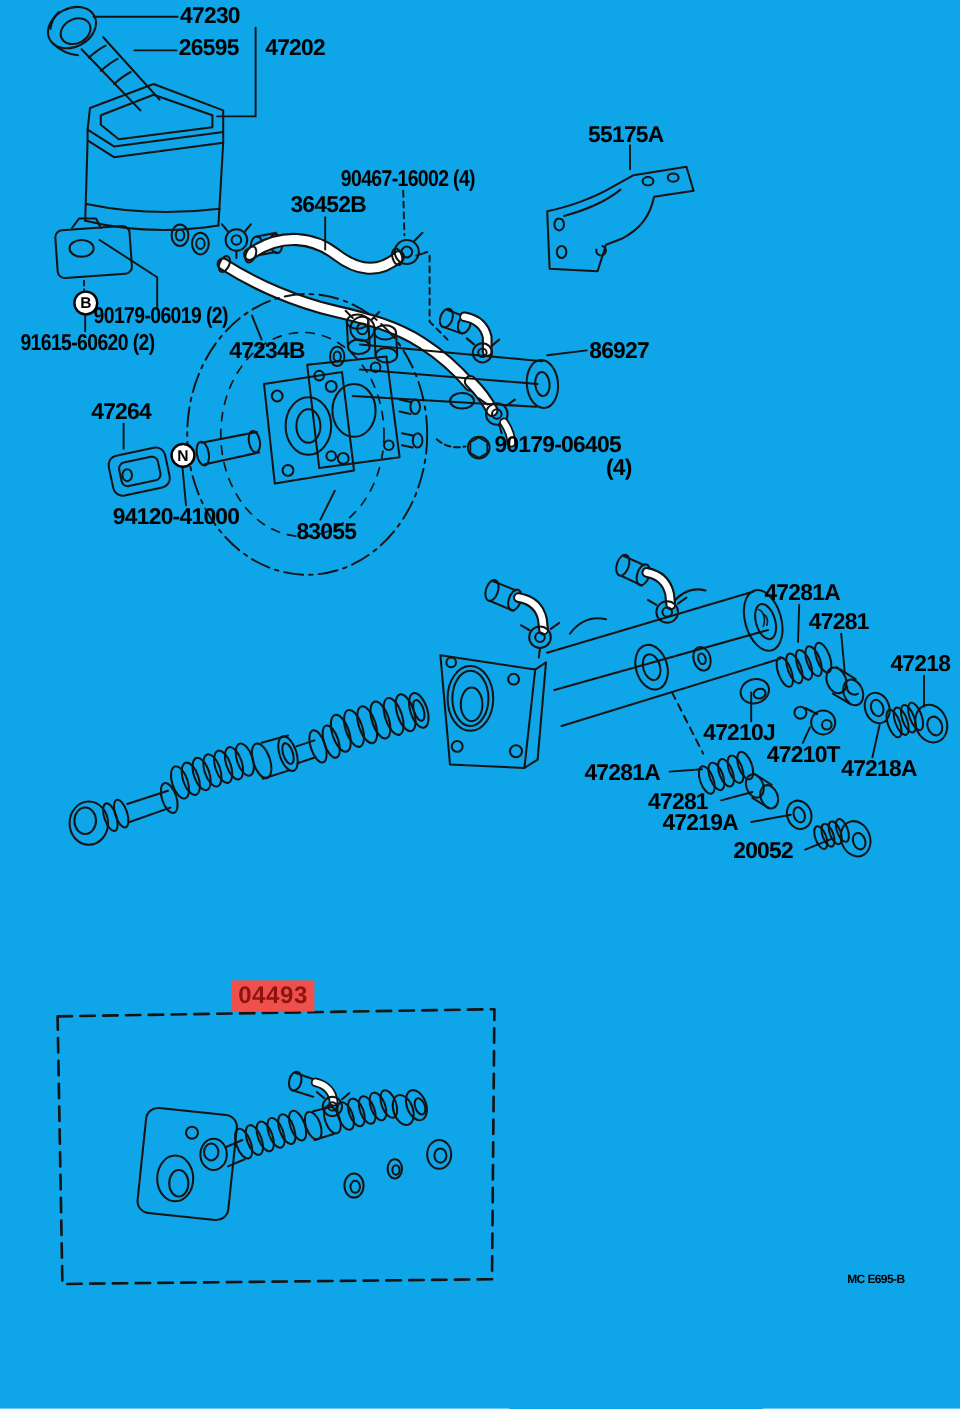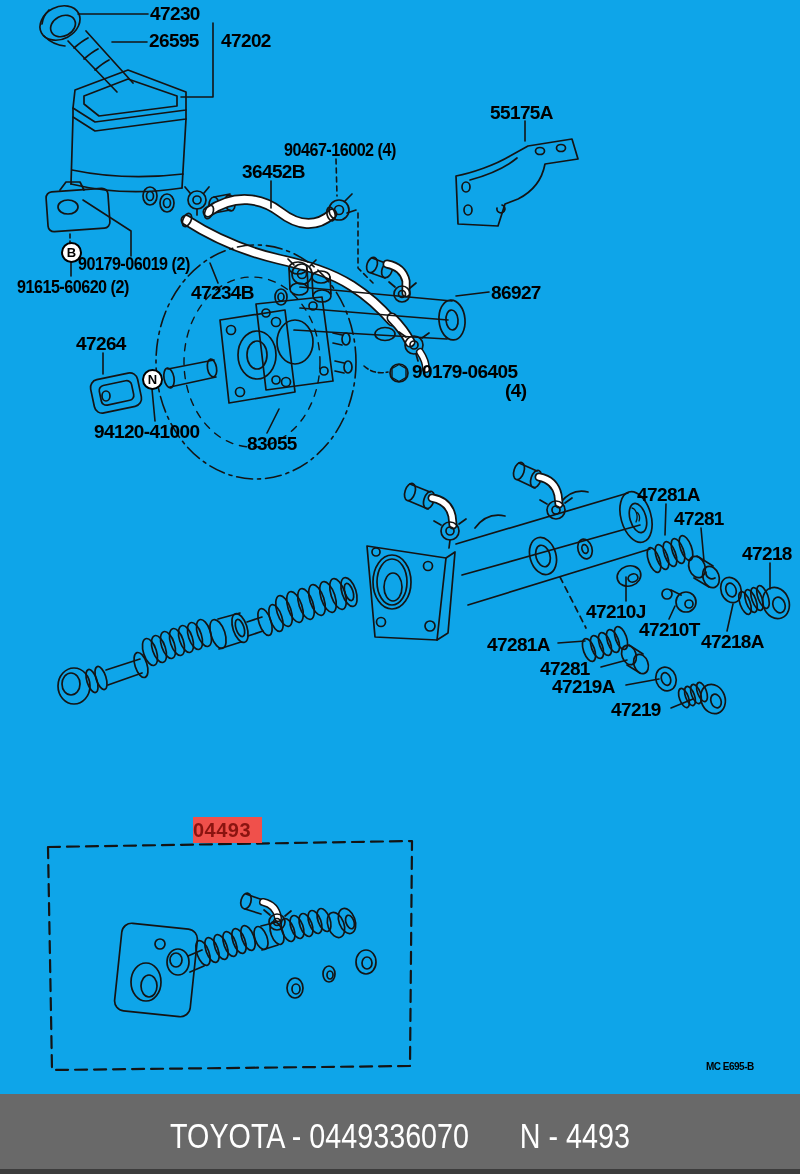--- a/index.html
+++ b/index.html
@@ -6,21 +6,21 @@
   #stage{position:relative;width:800px;height:1174px;background:#0ea5e9;overflow:hidden;
          font-family:"Liberation Sans",sans-serif;}
   #art{position:absolute;left:0;top:0;}
   .lbl{position:absolute;font-weight:700;font-size:19px;line-height:1;color:#000;
        letter-spacing:-0.6px;white-space:nowrap;transform-origin:left top;}
   .narrow{transform:scaleX(0.85);}
   .marker{position:absolute;width:17px;height:17px;border:2.5px solid #000;border-radius:50%;
           background:#fff;color:#000;font-weight:700;font-size:13px;line-height:17px;
           text-align:center;}
   .hl{position:absolute;left:193px;top:817px;width:69px;height:26px;background:#f0504b;
-      color:#8b1410;font-weight:700;font-size:20px;line-height:26px;
+      color:#8b1410;font-weight:700;font-size:20px;line-height:26px;text-align:center;
       letter-spacing:0.5px;cursor:pointer;}
   .doccode{position:absolute;left:706px;top:1061px;font-weight:700;font-size:10px;
            letter-spacing:-0.5px;color:#000;}
   .footer{position:absolute;left:0;top:1094px;width:800px;height:80px;background:#696969;}
   .footer::after{content:"";position:absolute;left:0;bottom:0;width:100%;height:5px;background:#3c3c3c;}
   .footer-text{display:flex;justify-content:center;gap:62px;padding-top:22px;color:#ffffff;
                font-size:35px;font-weight:400;transform:scaleX(0.82);}
 </style>
 </head>
 <body>
@@ -344,29 +344,23 @@
 <div class="lbl" style="left:247px;top:434px">83055</div>
 <div class="lbl" style="left:637px;top:485px">47281A</div>
 <div class="lbl" style="left:674px;top:509px">47281</div>
 <div class="lbl" style="left:742px;top:544px">47218</div>
 <div class="lbl" style="left:586px;top:602px">47210J</div>
 <div class="lbl" style="left:639px;top:620px">47210T</div>
 <div class="lbl" style="left:701px;top:632px">47218A</div>
 <div class="lbl" style="left:487px;top:635px">47281A</div>
 <div class="lbl" style="left:540px;top:659px">47281</div>
 <div class="lbl" style="left:552px;top:677px">47219A</div>
-<div class="lbl" style="left:611px;top:700px">47219</div>
+<div class="lbl" style="left:611px;top:700px">20052</div>
 
 <div class="marker" style="left:61px;top:242px">B</div>
 <div class="marker" style="left:142px;top:369px">N</div>
 
 <div class="hl">04493</div>
 
 <div class="doccode">MC E695-B</div>
 
-<div class="footer">
-  <div class="footer-text">
-    <span>TOYOTA - 0449336070</span>
-    <span>N - 4493</span>
-  </div>
+
 </div>
 
-</div>
-
 </body></html>

